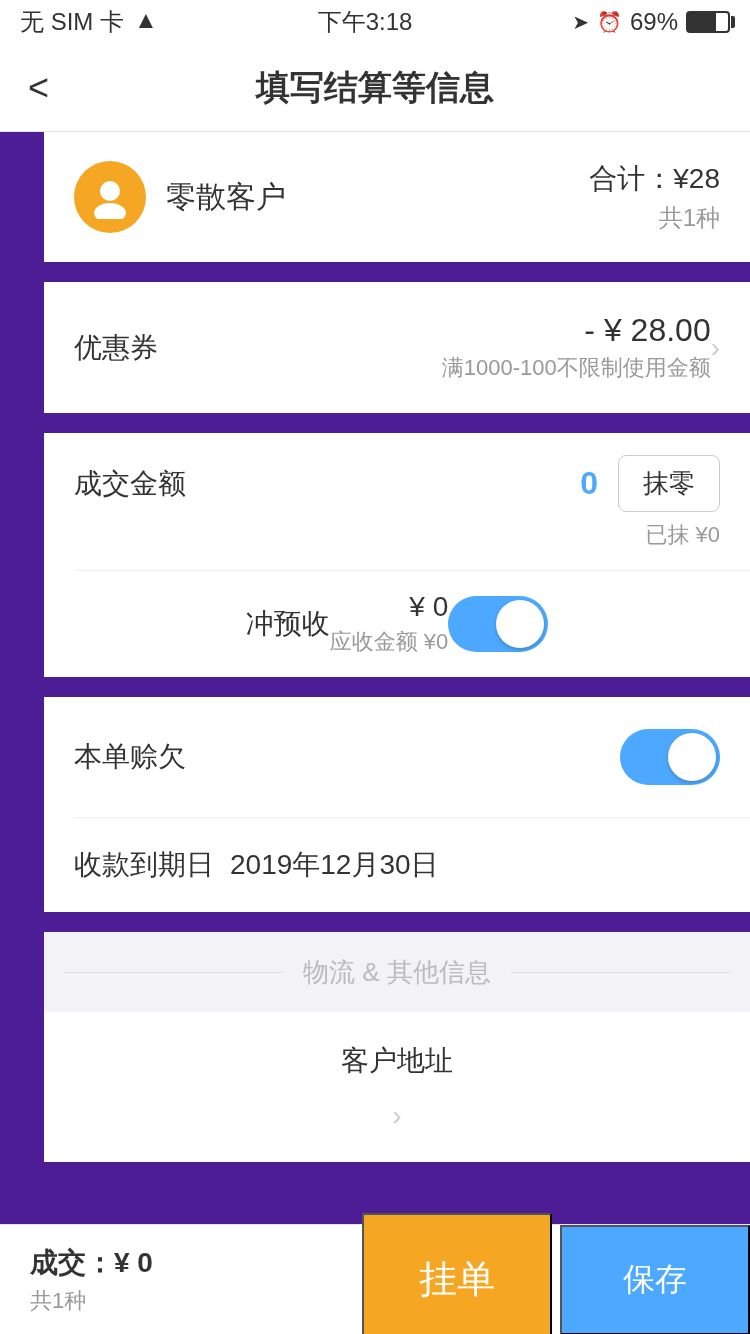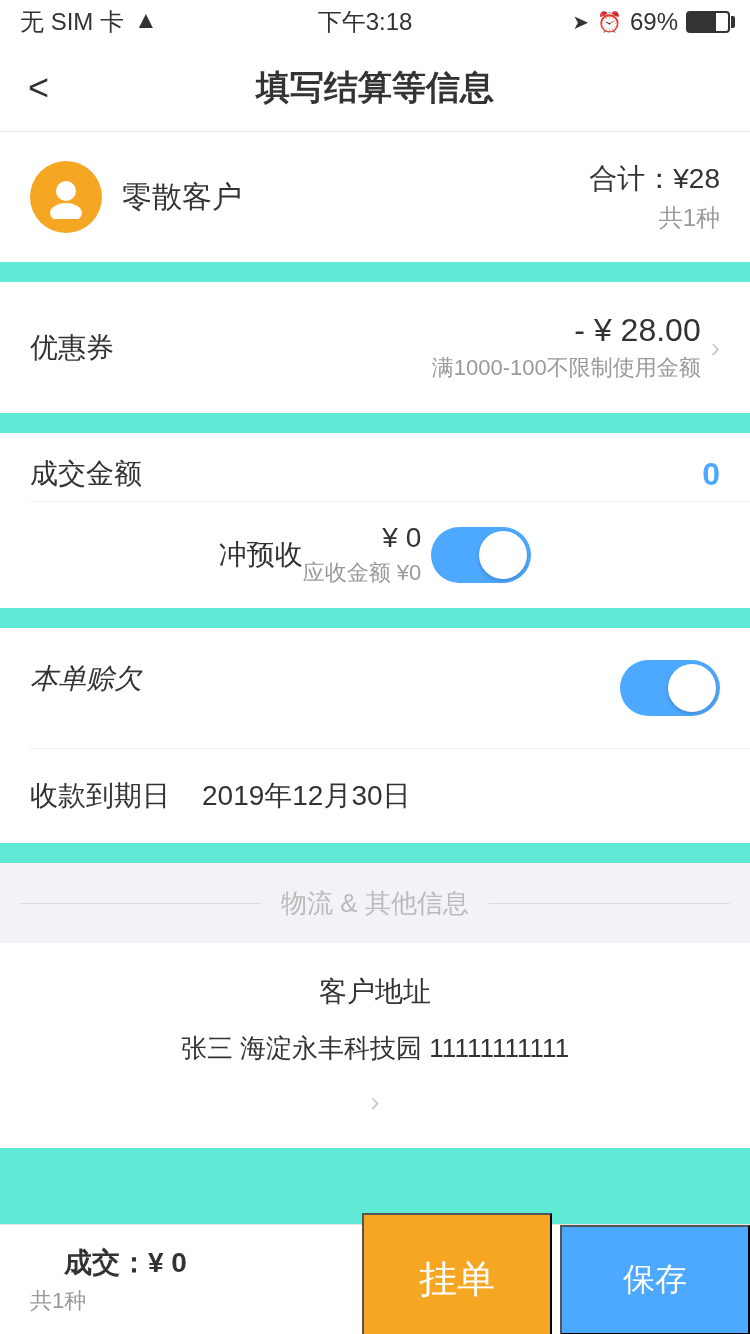--- a/index.html
+++ b/index.html
@@ -65,22 +65,23 @@
       cursor: pointer;
     }
     .nav-title {
       font-size: 34px;
       font-weight: 600;
       color: #333;
     }
 
     
     .content {
-      background: #5eead4;
+      background: #4c1d95;
       padding-bottom: 120px;
+      padding-left: 44px;
     }
 
     
     .section {
       background: #fff;
       margin-bottom: 20px;
     }
 
     
     .customer-row {
@@ -114,21 +115,20 @@
       display: flex;
       align-items: center;
       justify-content: space-between;
       padding: 30px 30px;
       min-height: 90px;
     }
     .row-label { font-size: 28px; color: #333; }
     .row-right {
       display: flex;
       align-items: center;
-      gap: 10px;
     }
     .coupon-info { text-align: right; }
     .coupon-amount { font-size: 32px; color: #333; font-weight: 500; }
     .coupon-desc { font-size: 22px; color: #999; margin-top: 4px; }
     .chevron {
       color: #ccc;
       font-size: 28px;
     }
     .row-divider {
       height: 1px;
@@ -197,33 +197,32 @@
       background: #fff;
       position: absolute;
       top: 4px;
       right: 4px;
       box-shadow: 0 2px 4px rgba(0,0,0,0.2);
     }
 
     
     .debt-row {
       display: flex;
-      align-items: flex-start;
+      align-items: center;
       justify-content: space-between;
       padding: 32px 30px;
-      font-style: italic;
     }
     .debt-label { font-size: 28px; color: #333; }
 
     
     .due-date-row {
       display: flex;
       align-items: flex-start;
       padding: 28px 30px;
-      gap: 32px;
+      gap: 16px;
     }
     .due-date-label { font-size: 28px; color: #333; }
     .due-date-value { font-size: 28px; color: #333; }
 
     
     .logistics-divider {
       height: 80px;
       background: #f2f2f7;
       display: flex;
       align-items: center;
@@ -258,21 +257,21 @@
       height: 110px;
       background: #fff;
       display: flex;
       align-items: center;
       border-top: 1px solid #e5e5e5;
     }
     .bottom-info {
       flex: 1;
       padding: 0 30px;
     }
-    .bottom-transaction { font-size: 28px; color: #333; margin-left: 34px; }
+    .bottom-transaction { font-size: 28px; color: #333; }
     .bottom-transaction span { font-weight: 600; }
     .bottom-count { font-size: 22px; color: #999; margin-top: 4px; }
     .btn-pending {
       width: 190px;
       height: 134px;
       background: #f5a623;
       display: flex;
       align-items: center;
       justify-content: center;
       font-size: 38px;
@@ -348,22 +347,24 @@
       </div>
     </div>
   </div>
 
   <div class="section">
 
     <div class="amount-row">
       <span class="row-label">成交金额</span>
       <div class="amount-right">
         <span class="amount-value">0</span>
-      </div>
-    </div>
+        <button class="round-btn">抹零</button>
+      </div>
+    </div>
+    <div class="already-rounded">已抹  ¥0</div>
 
     <div class="row-divider"></div>
 
     <div class="precollect-row">
       <span class="row-label">冲预收</span>
       <div class="row-right">
         <div class="precollect-info">
           <div class="precollect-amount">¥ 0</div>
           <div class="precollect-sub">应收金额 ¥0</div>
         </div>
@@ -391,21 +392,20 @@
   </div>
 
   <div class="logistics-divider">
     <div class="logistics-line"></div>
     <span class="logistics-title">物流 &amp; 其他信息</span>
     <div class="logistics-line"></div>
   </div>
 
   <div class="address-row section">
     <span class="address-label">客户地址</span>
-    <span class="address-value">张三 海淀永丰科技园 11111111111</span>
     <span class="address-chevron">›</span>
   </div>
 
 </div>
 
 <div class="bottom-bar">
   <div class="bottom-info">
     <div class="bottom-transaction">
       <span>成交：</span><span>¥ 0</span>
     </div>

